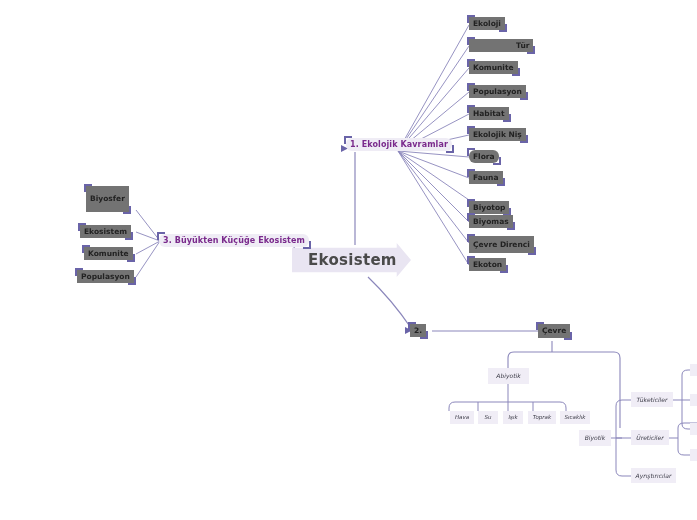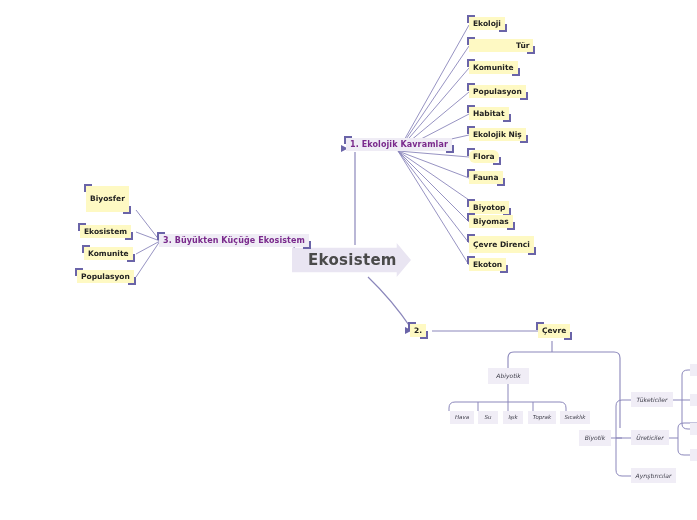--- a/index.html
+++ b/index.html
@@ -27,25 +27,25 @@
   .brk::before,.brk::after{
     content:"";position:absolute;width:6px;height:6px;
     border-color:#6a64a8;border-style:solid;
   }
   .brk::before{left:-2px;top:-2px;border-width:2px 0 0 2px;}
   .brk::after{right:-2px;bottom:-2px;border-width:0 2px 2px 0;}
 
   
   .l1{
     font-size:8px;font-weight:bold;color:#7a2a8c;letter-spacing:.1px;
-    background:#efecf5;padding:0 4px;
+    background:#efecf5;padding:0 4px;border-radius:6px;
   }
   
   .l2{
-    font-size:7.5px;font-weight:bold;color:#222;background:#fef9c3;padding:0 4px;
+    font-size:7.5px;font-weight:bold;color:#222;background:#737373;padding:0 4px;
   }
   
   .l3{
     font-size:6px;font-style:italic;color:#3a3a46;background:#f0edf6;padding:0 3px;
   }
   .l4{
     font-size:5.5px;font-style:italic;color:#3a3a46;background:#f0edf6;padding:0 3px;
   }
 
   

